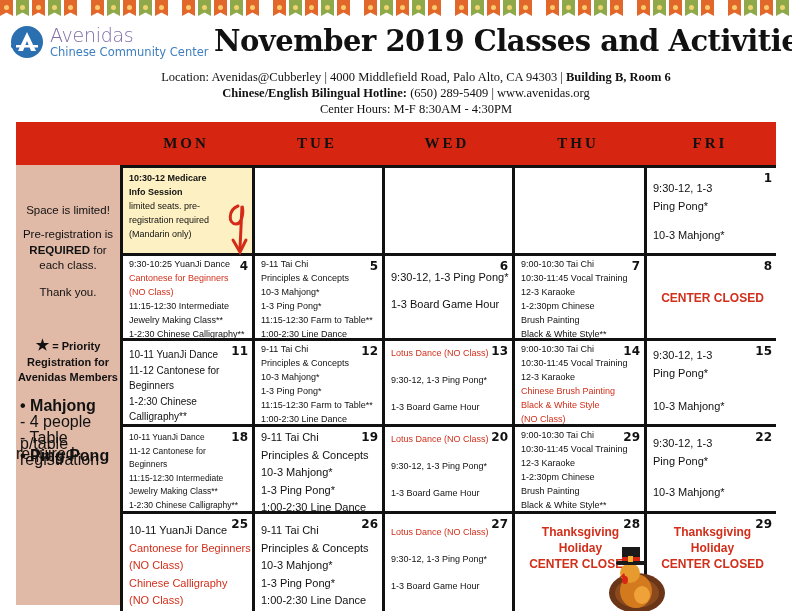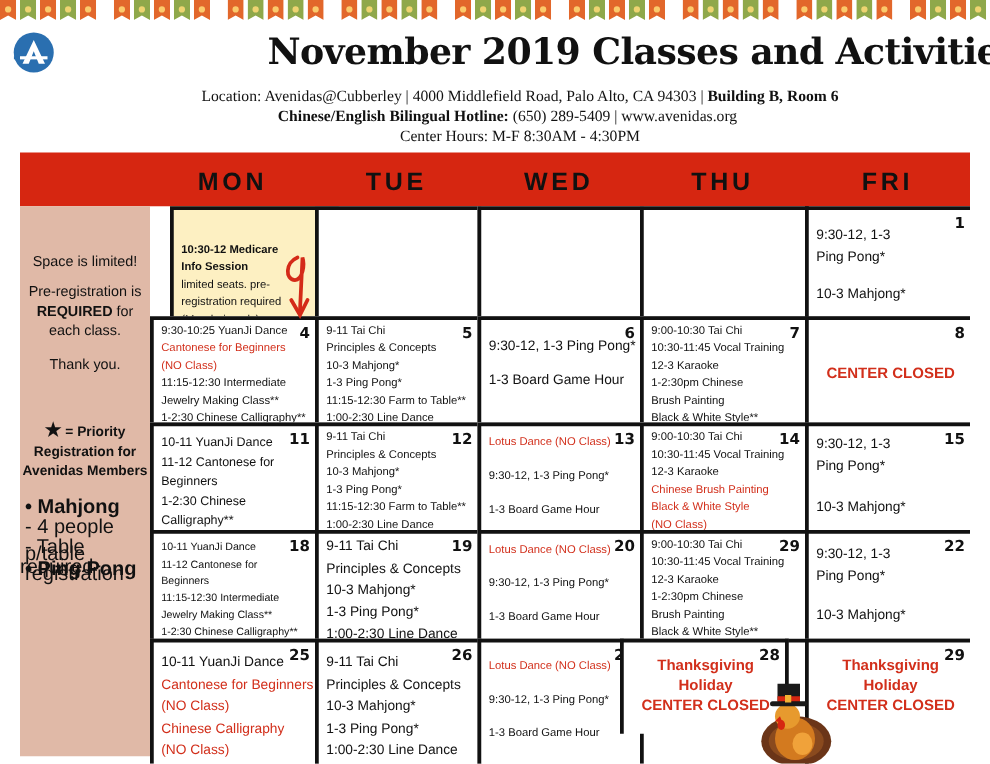--- a/index.html
+++ b/index.html
@@ -24,21 +24,21 @@
 
   .title { position: absolute; left: 214px; top: 24px; font-family: "DejaVu Serif", serif; font-weight: bold; font-size: 29px; color: #111; letter-spacing: -0.5px; white-space: nowrap; }
 
   .info { position: absolute; left: 0; width: 792px; text-align: center; font-family: "Liberation Serif", serif; font-size: 12.5px; color: #111; }
   .info b { font-weight: bold; }
   .info1 { top: 70px; padding-left: 40px; }
   .info2 { top: 86px; padding-left: 20px; }
   .info3 { top: 102px; padding-left: 40px; }
 
   .header-bar { position: absolute; left: 16px; top: 122px; width: 760px; height: 43px; background: #d62611; }
-  .day-label { position: absolute; top: 13px; font-family: Liberation Sans, sans-serif; font-weight: bold; font-size: 20px; letter-spacing: 3px; color: #111; text-align: center; }
+  .day-label { position: absolute; top: 13px; font-family: Liberation Serif, serif; font-weight: bold; font-size: 15px; letter-spacing: 3px; color: #111; text-align: center; }
 
   .side { position: absolute; left: 16px; top: 165px; width: 104px; height: 440px; background: #e0b9a7; font-size: 11.5px; color: #111; }
   .side p { position: absolute; left: 0; width: 104px; text-align: center; line-height: 1.35; }
   .side .l { text-align: left; left: 4px; font-size: 16px; }
 
   .grid { position: absolute; left: 120px; top: 165px; width: 656px; height: 446px; }
   .cell { position: absolute; border: 3px solid #111; background: #fff; font-size: 9px; line-height: 1.55; padding: 2px 4px 0 6px; overflow: hidden; }
   .cell.noborder-bottom { border-bottom: none; }
   .cell.highlight { background: #fdf0c2; }
   .num { position: absolute; right: 4px; top: 1px; font-weight: bold; font-size: 12px; font-family: "DejaVu Sans", sans-serif; }
@@ -105,20 +105,24 @@
     <span class="flag green"></span>
   </div>
 
 <div class="logo">
   <div class="logo-mark">
     <svg width="32" height="32" viewBox="0 0 32 32">
       <polygon points="16,6 25,25 20,25 16,15 12,25 7,25" fill="#fff"></polygon>
       <rect x="5" y="19" width="22" height="2.5" fill="#fff"></rect>
       <rect x="0" y="19" width="5" height="2.5" fill="#2a6fb0"></rect>
     </svg>
+  </div>
+  <div class="logo-text">
+    <div class="logo-name">Avenidas</div>
+    <div class="logo-sub">Chinese Community Center</div>
   </div>
 </div>
 
 <div class="title">November 2019 Classes and Activities</div>
 
 <div class="info info1">
   <span>Location:</span>
   <span>Avenidas@Cubberley | 4000 Middlefield Road, Palo Alto, CA 94303 |</span>
   <b>Building B, Room 6</b>
 </div>
@@ -151,21 +155,21 @@
   </p>
   <p class="l" style="top:230px;font-weight:bold;">•  Mahjong</p>
   <p class="l" style="top:246px;">- 4 people p/table</p>
   <p class="l" style="top:262px;"> - Table registration</p>
   <p class="l" style="top:278px;left:0;">required</p>
   <p class="l" style="top:280px;font-weight:bold;">•  Ping Pong</p>
 </div>
 
 <div class="grid">
 
-  <div class="cell highlight" style="left:0;top:0;width:135px;height:97px;padding-top:25px;margin-left:16px;">
+  <div class="cell highlight" style="left:0;top:0;width:135px;height:97px;padding-top:4px;">
     <b class="line">10:30-12 Medicare</b>
     <b class="line">Info Session</b>
     <span class="line">limited seats. pre-</span>
     <span class="line">registration required</span>
     <span class="line">(Mandarin only)</span>
   </div>
   <div class="cell" style="left:132px;top:0;width:133px;height:91px;"></div>
   <div class="cell" style="left:262px;top:0;width:133px;height:91px;"></div>
   <div class="cell" style="left:392px;top:0;width:135px;height:91px;"></div>
   <div class="cell big" style="left:524px;top:0;width:132px;height:91px;padding-top:12px;border-right:none;">
@@ -306,21 +310,21 @@
     <span class="line">10-3  Mahjong*</span>
     <span class="line">1-3 Ping Pong*</span>
     <span class="line">1:00-2:30  Line Dance</span>
   </div>
   <div class="cell noborder-bottom" style="left:262px;top:346px;width:133px;height:100px;padding-top:12px;">
     <span class="num">27</span>
     <span class="line red">Lotus Dance (NO Class)</span>
     <span class="line" style="margin-top:13px;">9:30-12, 1-3 Ping Pong*</span>
     <span class="line" style="margin-top:13px;">1-3 Board Game Hour</span>
   </div>
-  <div class="cell noborder-bottom" style="left:376px;top:346px;width:135px;height:76px;padding-top:10px;">
+  <div class="cell noborder-bottom" style="left:392px;top:346px;width:135px;height:76px;padding-top:10px;">
     <span class="num">28</span>
     <div class="closed">Thanksgiving</div>
     <div class="closed">Holiday</div>
     <div class="closed">CENTER CLOSED</div>
   </div>
   <div class="cell noborder-bottom" style="left:524px;top:346px;width:132px;height:100px;padding-top:10px;border-right:none;">
     <span class="num">29</span>
     <div class="closed">Thanksgiving</div>
     <div class="closed">Holiday</div>
     <div class="closed">CENTER CLOSED</div>

